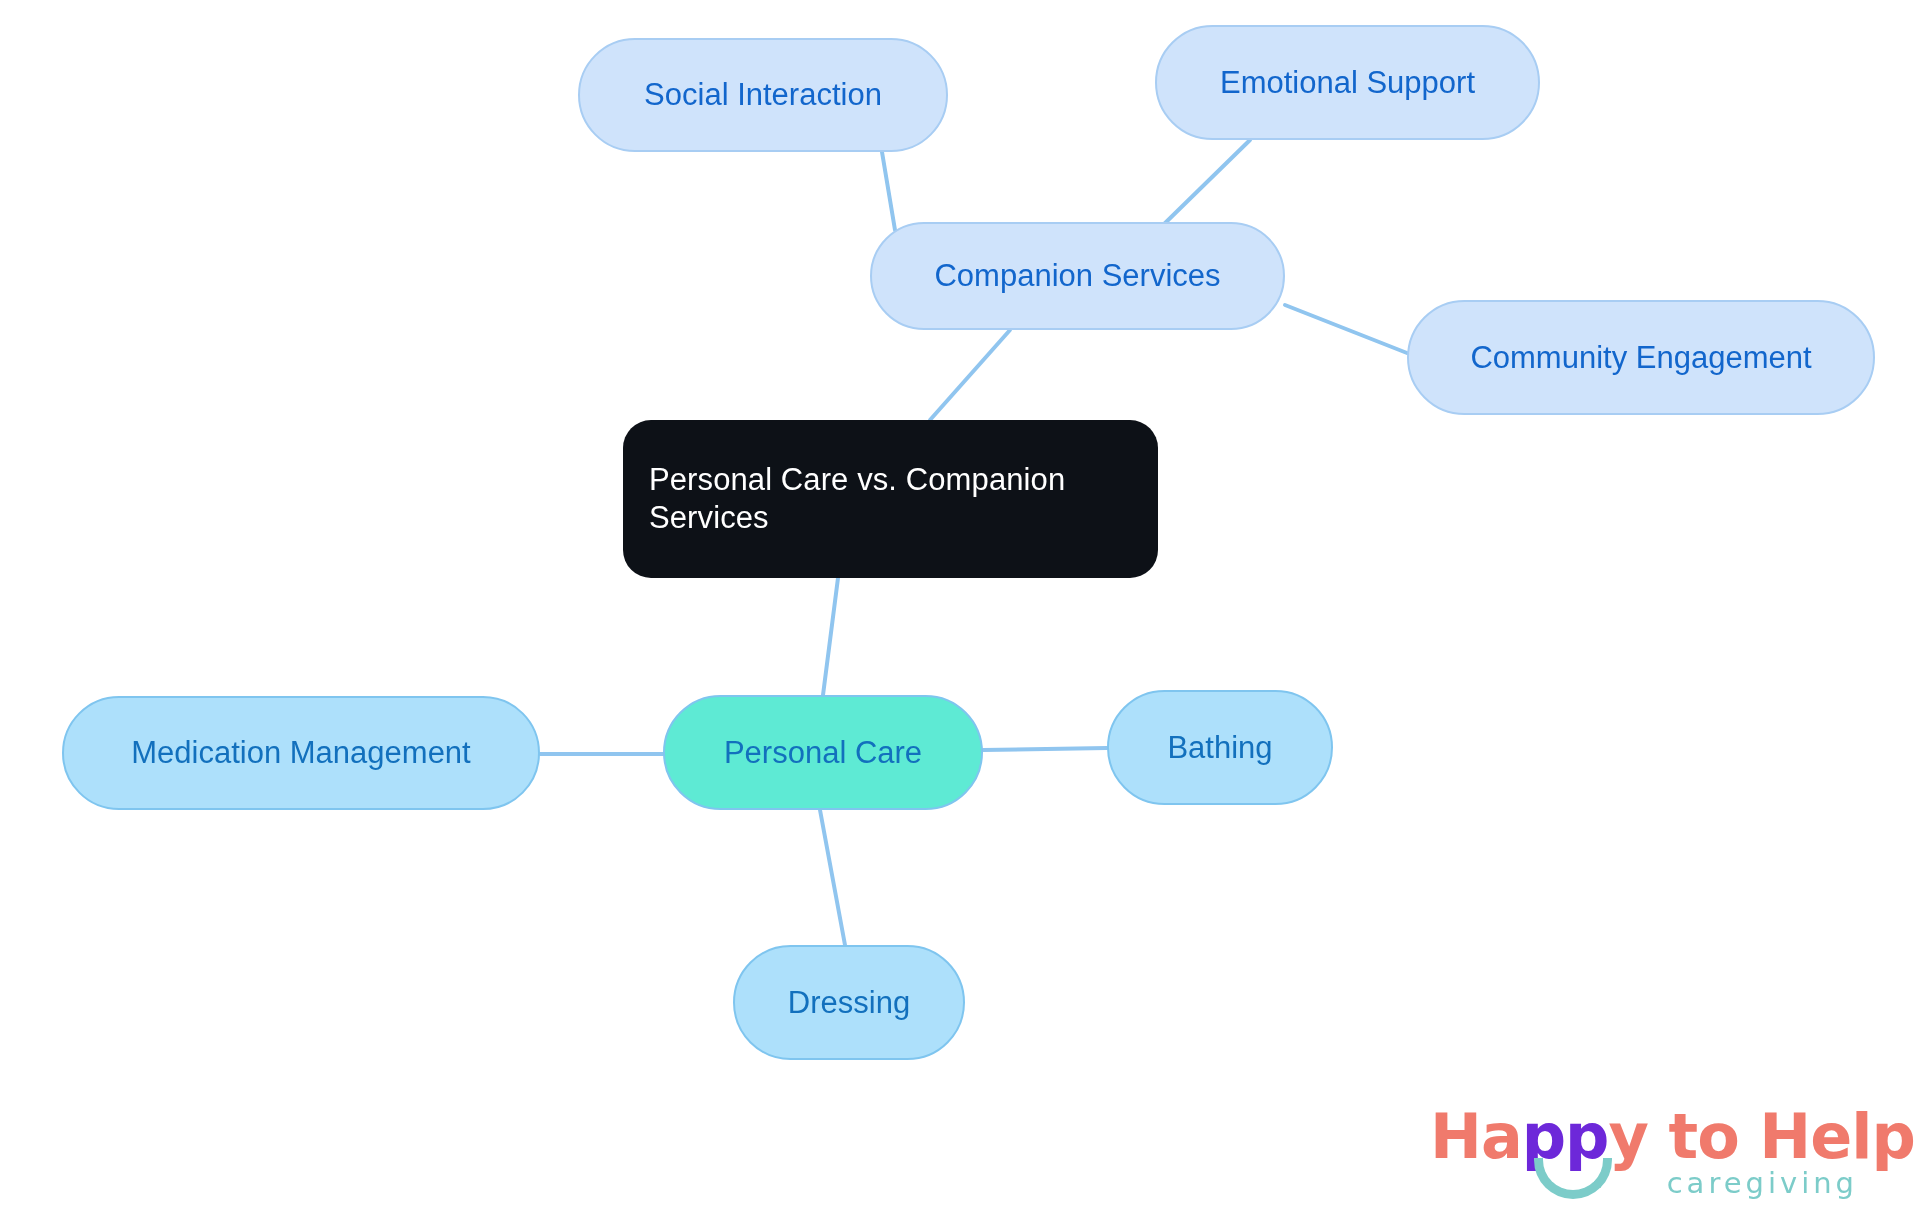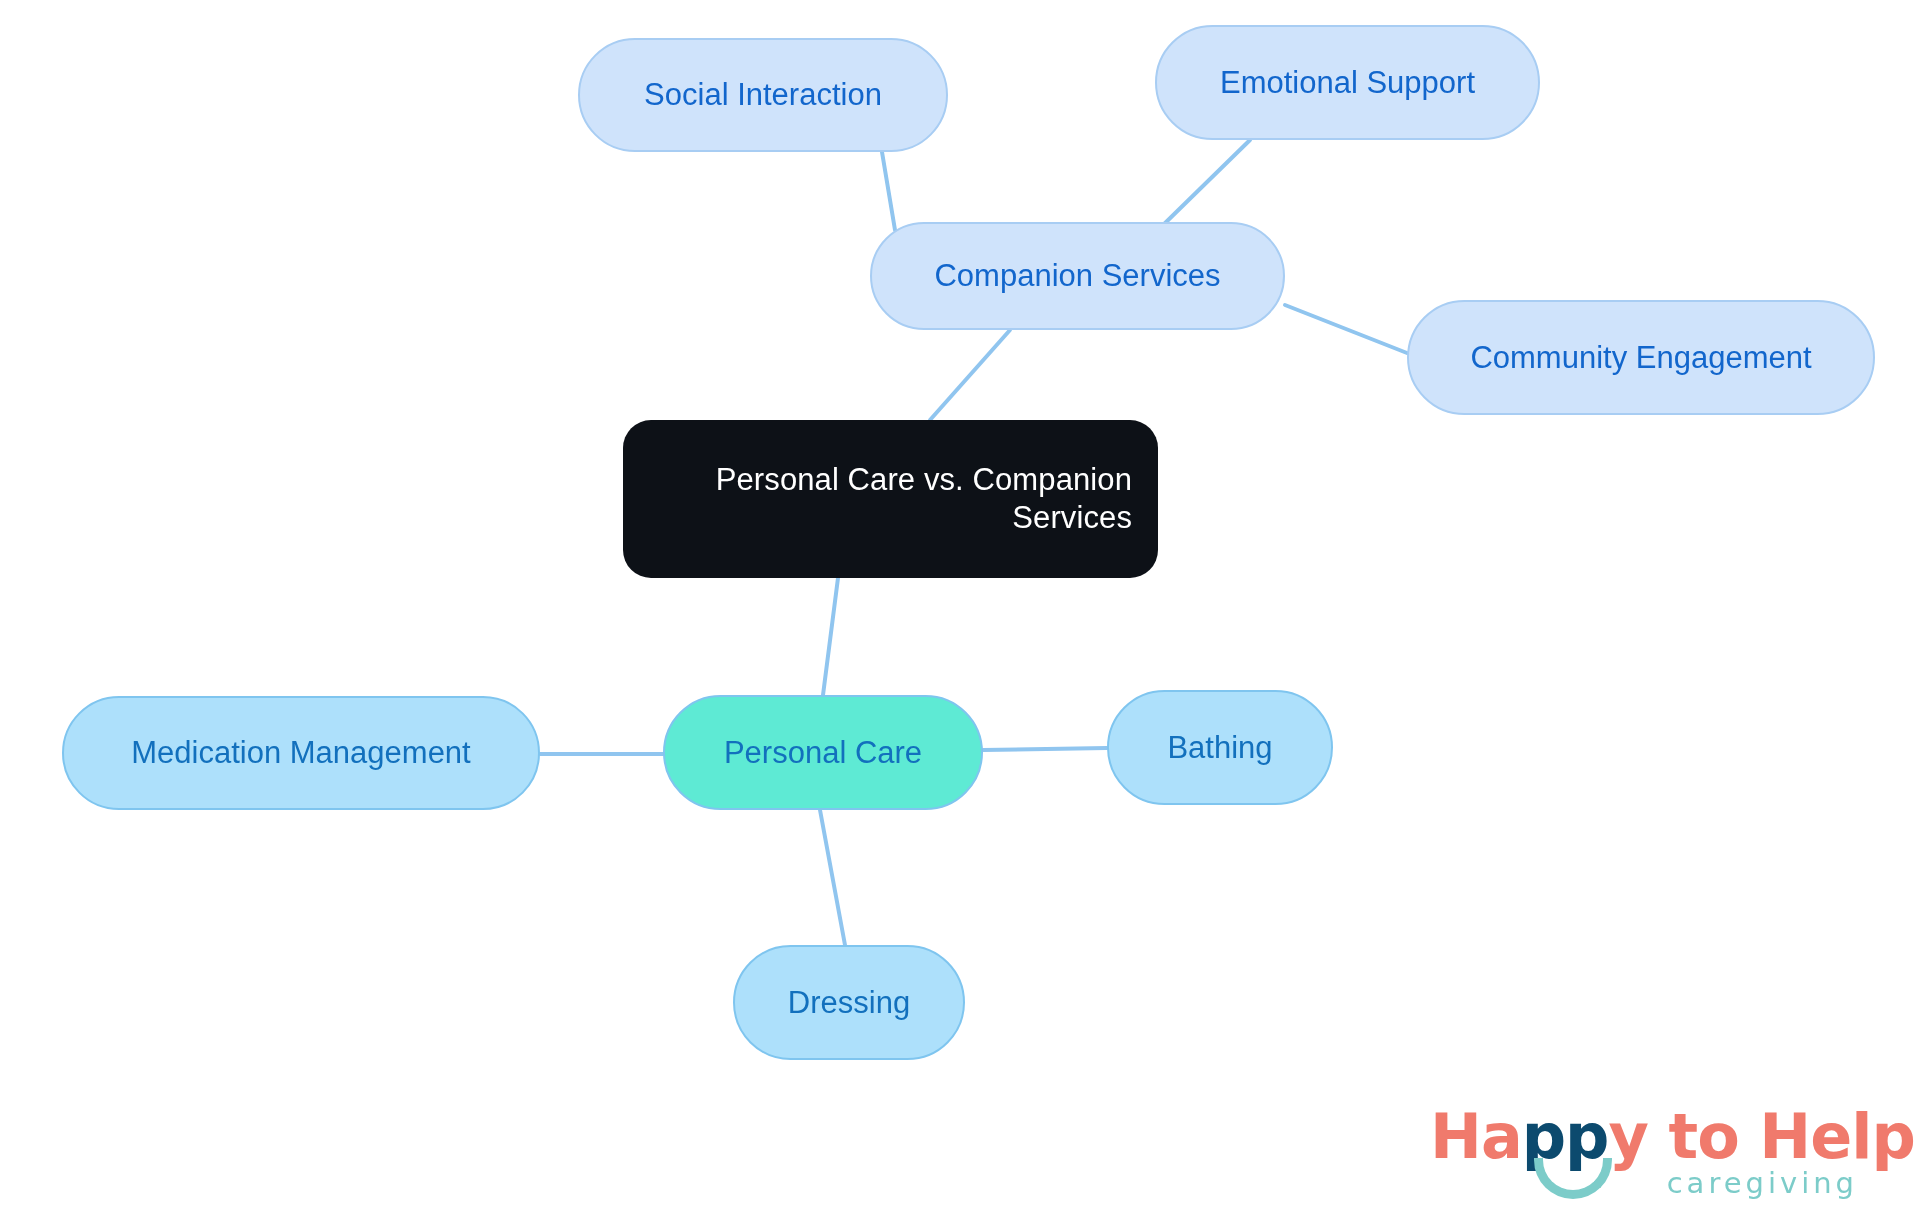--- a/index.html
+++ b/index.html
@@ -30,21 +30,21 @@
     height: 1215px;
     pointer-events: none;
   }
 
   .node {
     position: absolute;
     box-sizing: border-box;
     display: flex;
     align-items: center;
     justify-content: center;
-    text-align: right;
+    text-align: left;
     line-height: 1.22;
     white-space: pre-line;
   }
 
   .node.root {
     background: #0d1117;
     color: #ffffff;
     border-radius: 28px;
     font-size: 31px;
     letter-spacing: 0.1px;
@@ -100,21 +100,21 @@
     position: absolute;
     left: 0;
     top: 0;
     font-family: "DejaVu Sans", sans-serif;
     font-weight: bold;
     font-size: 62px;
     letter-spacing: -1px;
     color: #f07a6c;
     white-space: nowrap;
   }
-  .logo-pp { color: #0c4a6e; }
+  .logo-pp { color: #6d28d9; }
   .logo-smile {
     position: absolute;
     left: 104px;
     top: 58px;
     width: 60px;
     height: 32px;
     border: 9px solid #7cccc9;
     border-top: none;
     border-radius: 0 0 60px 60px;
   }

